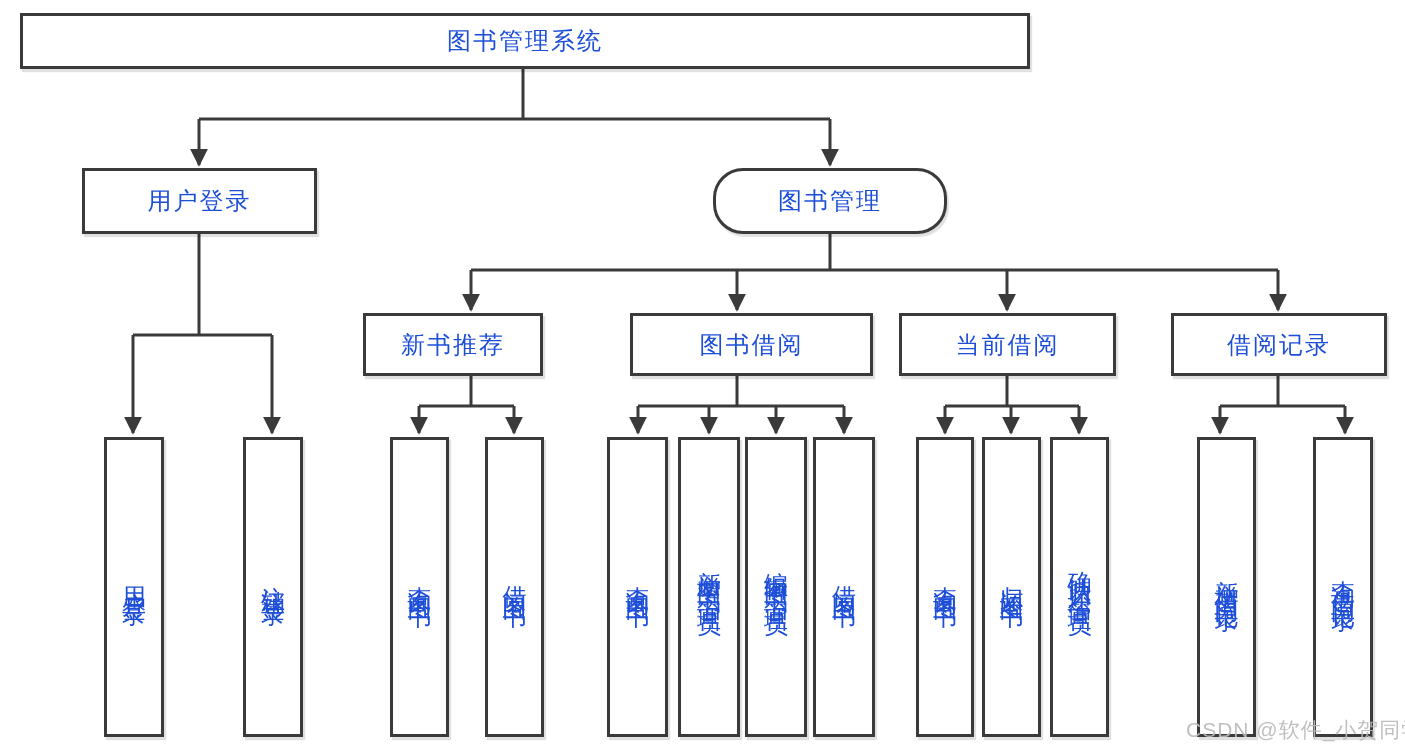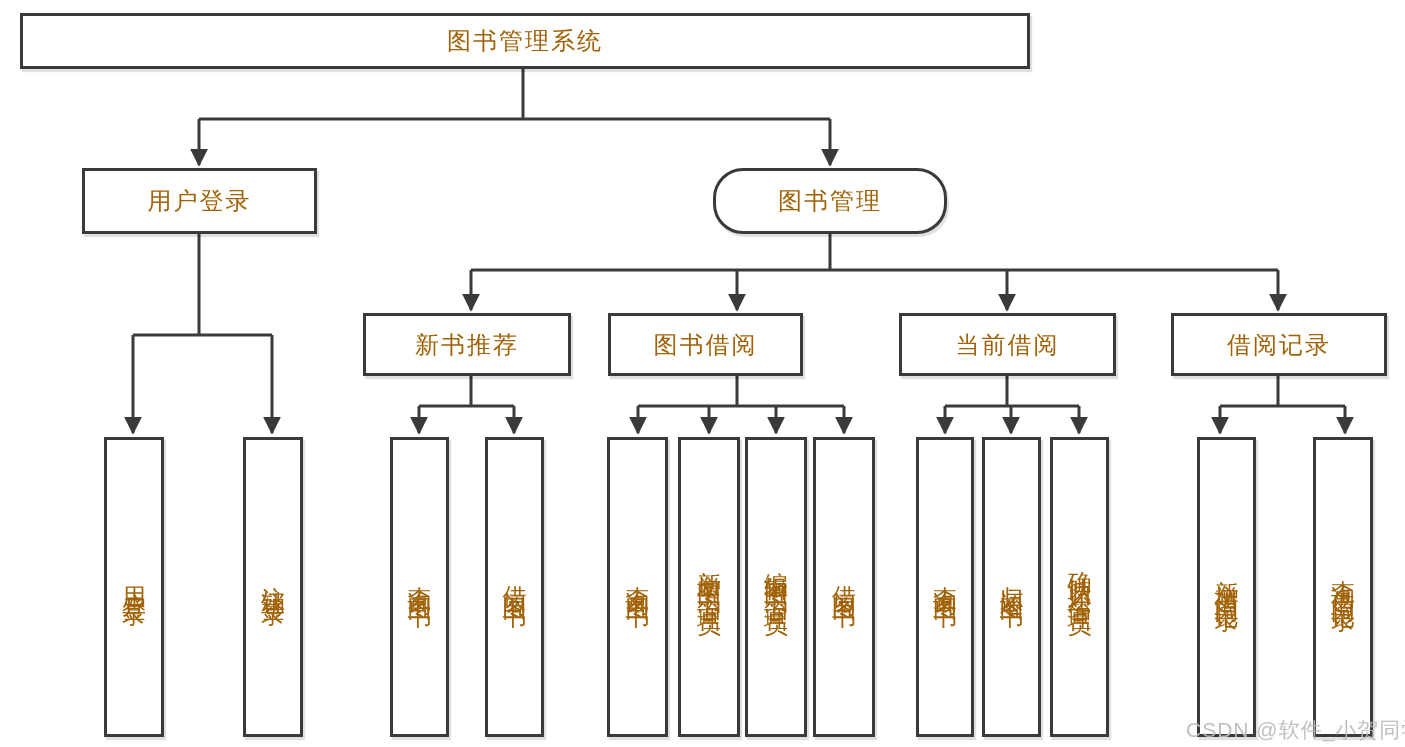--- a/index.html
+++ b/index.html
@@ -4,21 +4,21 @@
 <style>
   html,body{margin:0;padding:0;background:#ffffff;}
   .canvas{
     position:relative;width:1405px;height:747px;background:#ffffff;
     font-family:"Liberation Sans", sans-serif;overflow:hidden;
   }
   .connectors{position:absolute;left:0;top:0;z-index:1;}
   .node{
     position:absolute;box-sizing:border-box;background:#ffffff;
     border:3px solid #3a3a3a;display:flex;align-items:center;justify-content:center;
-    color:#a16207;z-index:2;box-shadow:2px 3px 1px rgba(0,0,0,0.12);
+    color:#1d4ed8;z-index:2;box-shadow:2px 3px 1px rgba(0,0,0,0.12);
   }
   .node-h span{font-size:24px;letter-spacing:2px;white-space:nowrap;}
   .node-v span{
     writing-mode:vertical-rl;text-orientation:mixed;
     font-size:24px;letter-spacing:6px;white-space:nowrap;
     transform:translateY(-8px);
   }
   .watermark{
     position:absolute;left:1186px;top:716px;z-index:5;
     font-size:21px;letter-spacing:1px;color:rgba(186,186,186,0.92);
@@ -77,24 +77,24 @@
     <span>图书管理系统</span>
   </div>
 
   <div class="node node-h" style="left:82px;top:168px;width:235px;height:66px;">
     <span>用户登录</span>
   </div>
   <div class="node node-h" style="left:713px;top:168px;width:234px;height:66px;border-radius:30px;">
     <span>图书管理</span>
   </div>
 
-  <div class="node node-h" style="left:363px;top:313px;width:208px;height:63px;">
+  <div class="node node-h" style="left:363px;top:313px;width:180px;height:63px;">
     <span>新书推荐</span>
   </div>
-  <div class="node node-h" style="left:608px;top:313px;width:195px;height:63px;align-items:center;">
+  <div class="node node-h" style="left:630px;top:313px;width:243px;height:63px;align-items:center;">
     <span>图书借阅</span>
   </div>
   <div class="node node-h" style="left:1171px;top:313px;width:216px;height:63px;">
     <span>借阅记录</span>
   </div>
   <div class="node node-h" style="left:899px;top:313px;width:217px;height:63px;">
     <span>当前借阅</span>
   </div>
 
   <div class="node node-v" style="left:104px;top:437px;width:60px;height:300px;">

